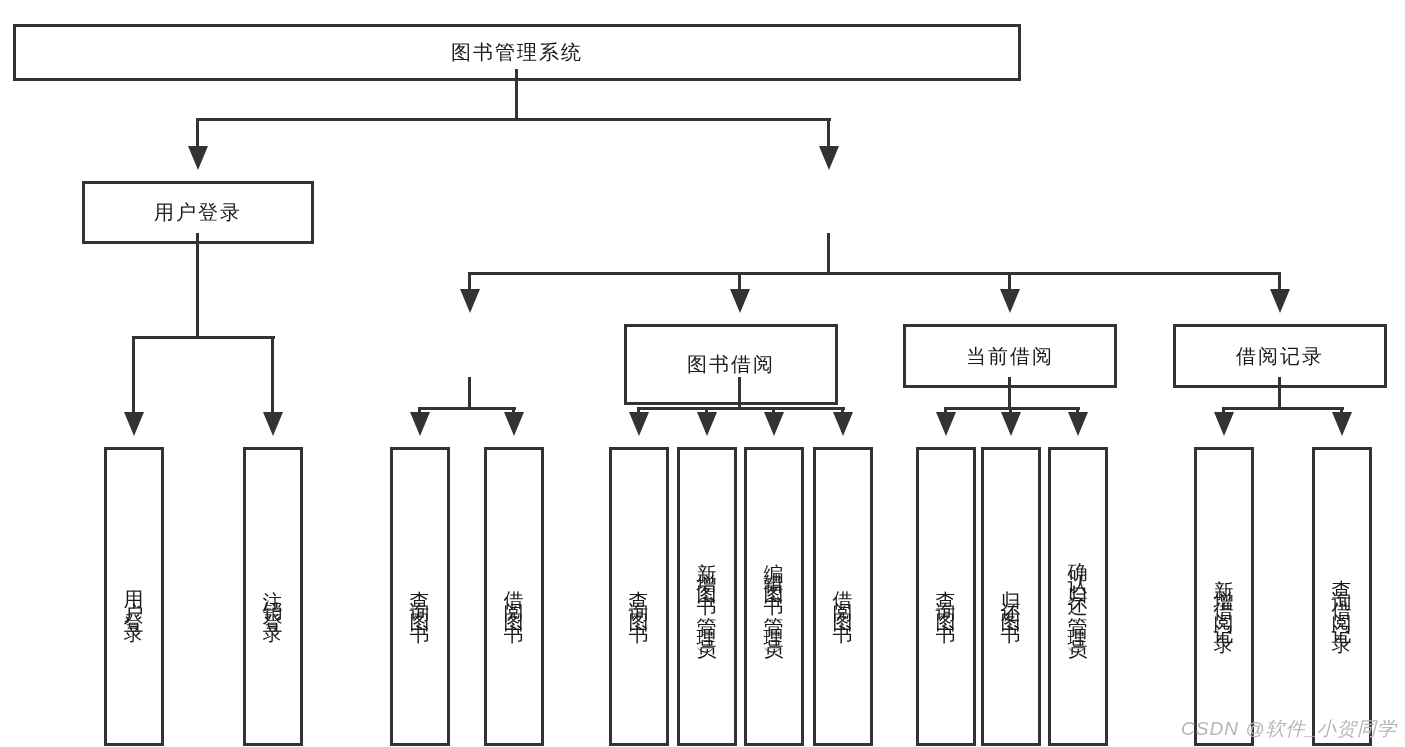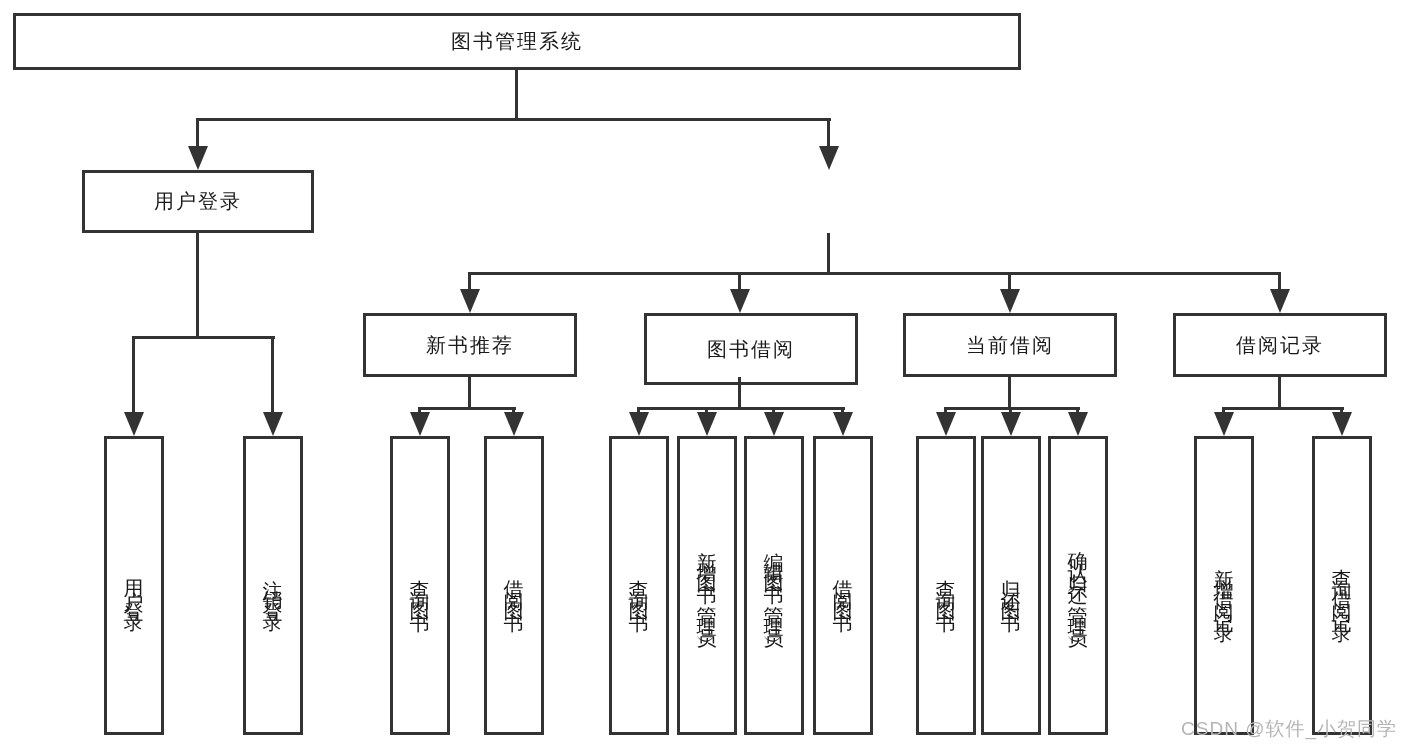--- a/index.html
+++ b/index.html
@@ -3,56 +3,53 @@
 <meta charset="utf-8">
 <style>
   html,body { margin:0; padding:0; background:#ffffff; }
   .canvas {
     position:relative; width:1405px; height:747px; background:#ffffff;
     font-family:"Liberation Sans", sans-serif; overflow:hidden; color:#1a1a1a;
   }
   .node {
     position:absolute; box-sizing:border-box; border:3px solid #333333;
     background:#ffffff; display:flex; align-items:center; justify-content:center;
-    font-size:20px; letter-spacing:2px; text-align:center;
+    font-size:20px; letter-spacing:2px; text-align:center;margin-top:11px;
   }
   .leaf { top:436px; width:60px; height:299px; }
   .vtext {
     writing-mode:vertical-rl; text-orientation:mixed;
     letter-spacing:11px; line-height:1; font-size:20px;
   }
   .vl { position:absolute; width:3px; background:#333333; }
   .hl { position:absolute; height:3px; background:#333333; }
   .ah {
     position:absolute; width:0; height:0;
     border-left:10px solid transparent; border-right:10px solid transparent;
     border-top:24px solid #333333;
   }
   .watermark {
     position:absolute; right:8px; bottom:5px; font-size:19px;
-    color:#b5b5b5; letter-spacing:1px; z-index:5;
+    color:#b5b5b5; letter-spacing:1px; z-index:5;font-style:italic;
   }
 </style>
 </head>
 <body>
 
 <div class="canvas">
 
   <div class="node" style="left:13px;top:13px;width:1008px;height:57px">
     <span>图书管理系统</span>
   </div>
 
   <div class="node" style="left:82px;top:170px;width:232px;height:63px">
     <span>用户登录</span>
   </div>
 
-  <div class="node" style="left:363px;top:313px;width:214px;height:64px">
-    <span>新书推荐</span>
-  </div>
-  <div class="node" style="left:644px;top:313px;width:214px;height:72px">
+  <div class="node" style="left:624px;top:313px;width:214px;height:81px">
     <span>图书借阅</span>
   </div>
   <div class="node" style="left:1173px;top:313px;width:214px;height:64px">
     <span>借阅记录</span>
   </div>
   <div class="node" style="left:903px;top:313px;width:214px;height:64px">
     <span>当前借阅</span>
   </div>
 
   <div class="node leaf" style="left:104px">

